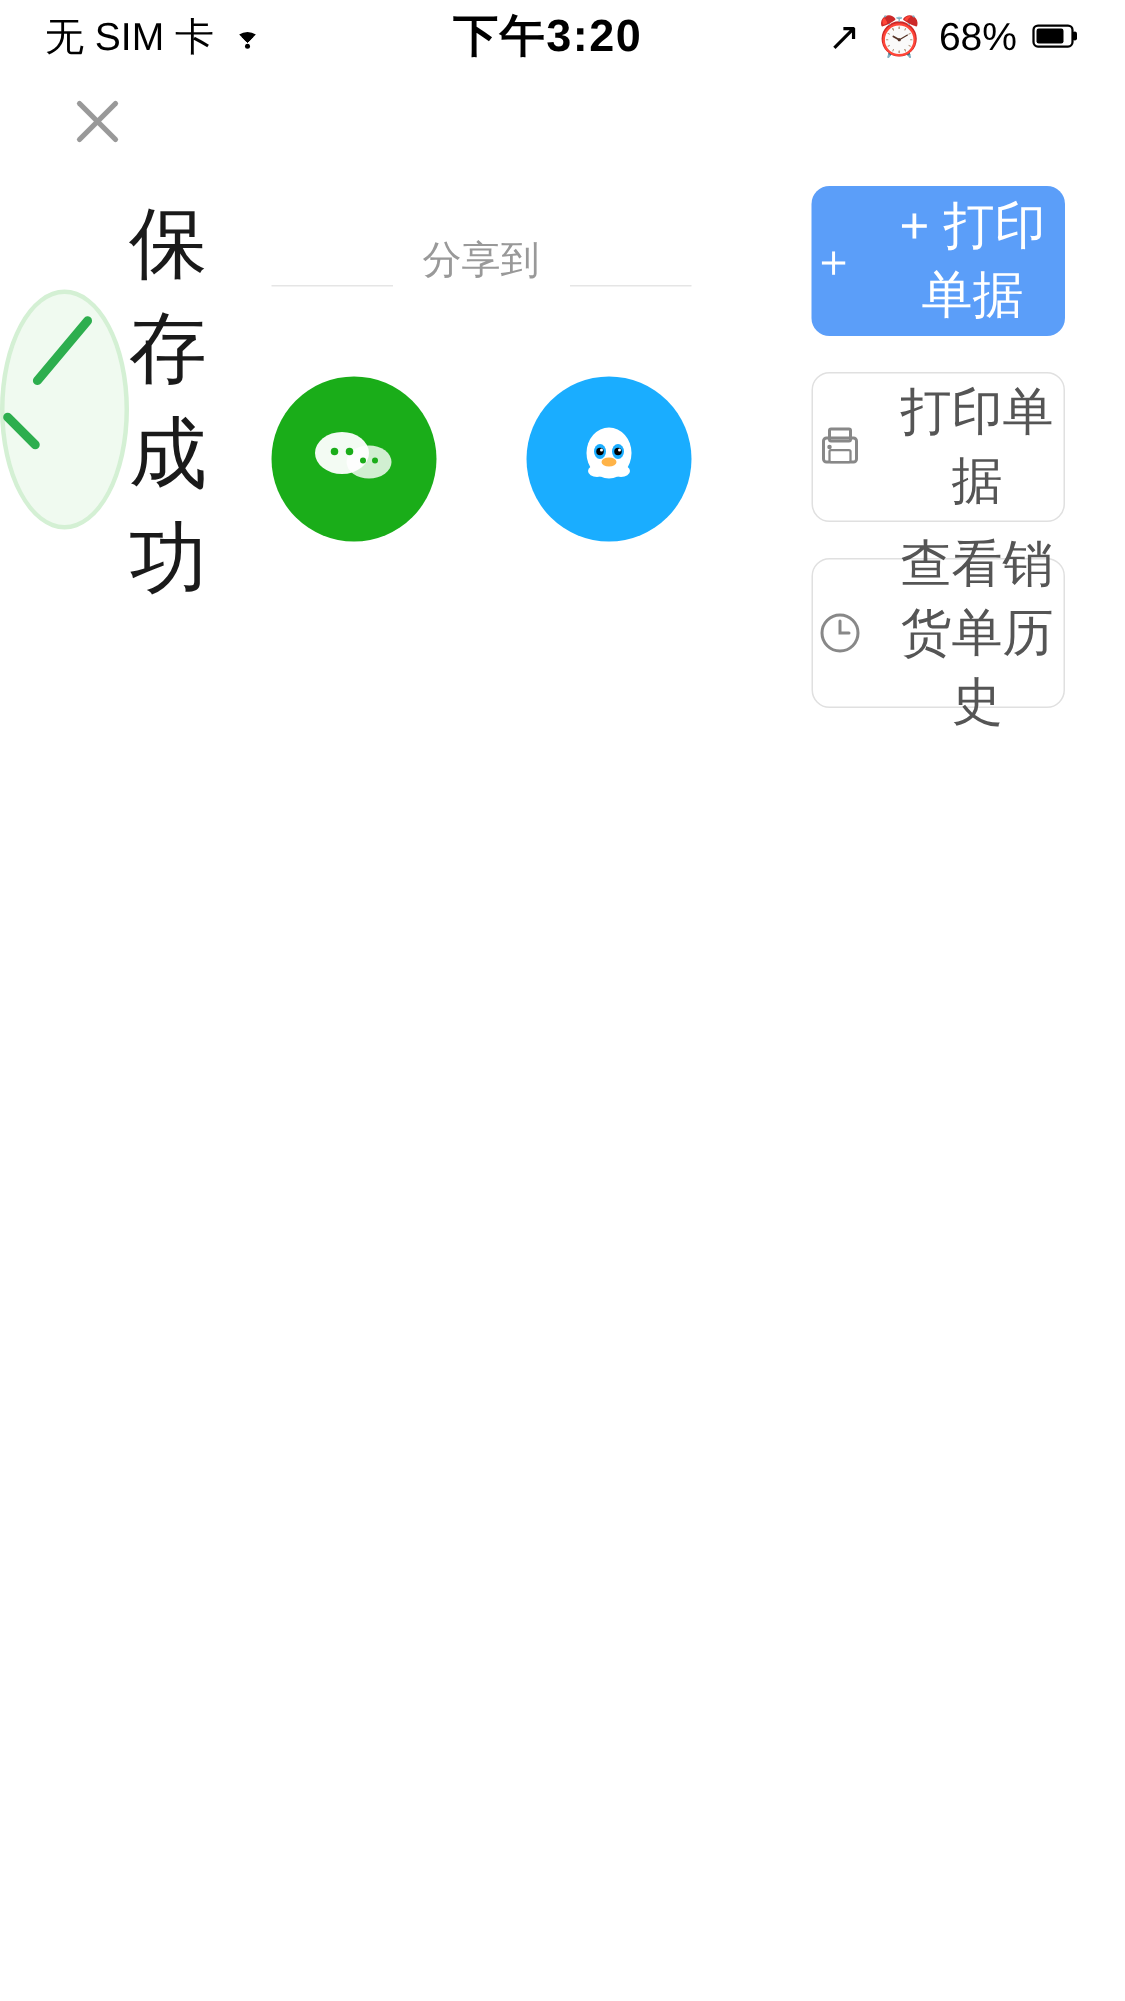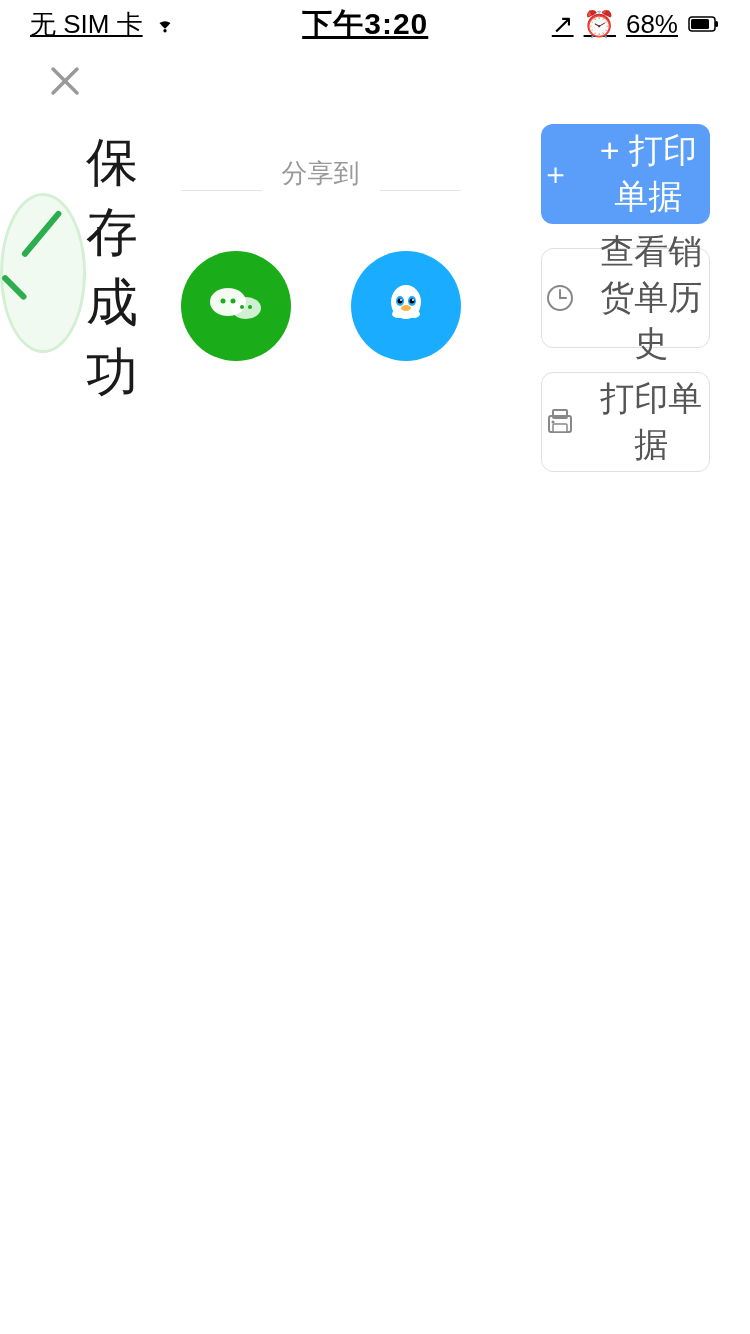--- a/index.html
+++ b/index.html
@@ -15,21 +15,20 @@
     }
 
     
     .status-bar {
       display: flex;
       justify-content: space-between;
       align-items: center;
       padding: 10px 30px 6px 30px;
       height: 44px;
       background: #ffffff;
-      text-decoration: underline;
     }
 
     .status-left {
       display: flex;
       align-items: center;
       gap: 8px;
       font-size: 26px;
       font-weight: 500;
       color: #000;
     }
@@ -319,32 +318,32 @@
   </div>
 
   <div class="action-buttons">
     <button class="action-btn btn-primary">
       <span class="btn-icon">＋</span>
       <span>+ 打印单据</span>
     </button>
     <button class="action-btn btn-secondary">
       <span class="btn-icon">
         <svg width="36" height="36" viewBox="0 0 36 36" fill="none">
-          <circle cx="18" cy="18" r="12" stroke="#888" stroke-width="2" fill="none"></circle>
-          <polyline points="18,10 18,18 24,18" stroke="#888" stroke-width="2" stroke-linecap="round"></polyline>
-        </svg>
-      </span>
-      <span>查看销货单历史</span>
-    </button>
-    <button class="action-btn btn-secondary">
-      <span class="btn-icon">
-        <svg width="36" height="36" viewBox="0 0 36 36" fill="none">
           <rect x="7" y="12" width="22" height="16" rx="2" stroke="#888" stroke-width="2" fill="none"></rect>
           <rect x="11" y="6" width="14" height="8" rx="1" stroke="#888" stroke-width="2" fill="none"></rect>
           <rect x="11" y="20" width="14" height="8" rx="1" fill="white" stroke="#888" stroke-width="1.5"></rect>
           <circle cx="11" cy="18" r="1.5" fill="#888"></circle>
         </svg>
       </span>
       <span>打印单据</span>
     </button>
+    <button class="action-btn btn-secondary">
+      <span class="btn-icon">
+        <svg width="36" height="36" viewBox="0 0 36 36" fill="none">
+          <circle cx="18" cy="18" r="12" stroke="#888" stroke-width="2" fill="none"></circle>
+          <polyline points="18,10 18,18 24,18" stroke="#888" stroke-width="2" stroke-linecap="round"></polyline>
+        </svg>
+      </span>
+      <span>查看销货单历史</span>
+    </button>
   </div>
 
 </div>
 
 </body></html>

